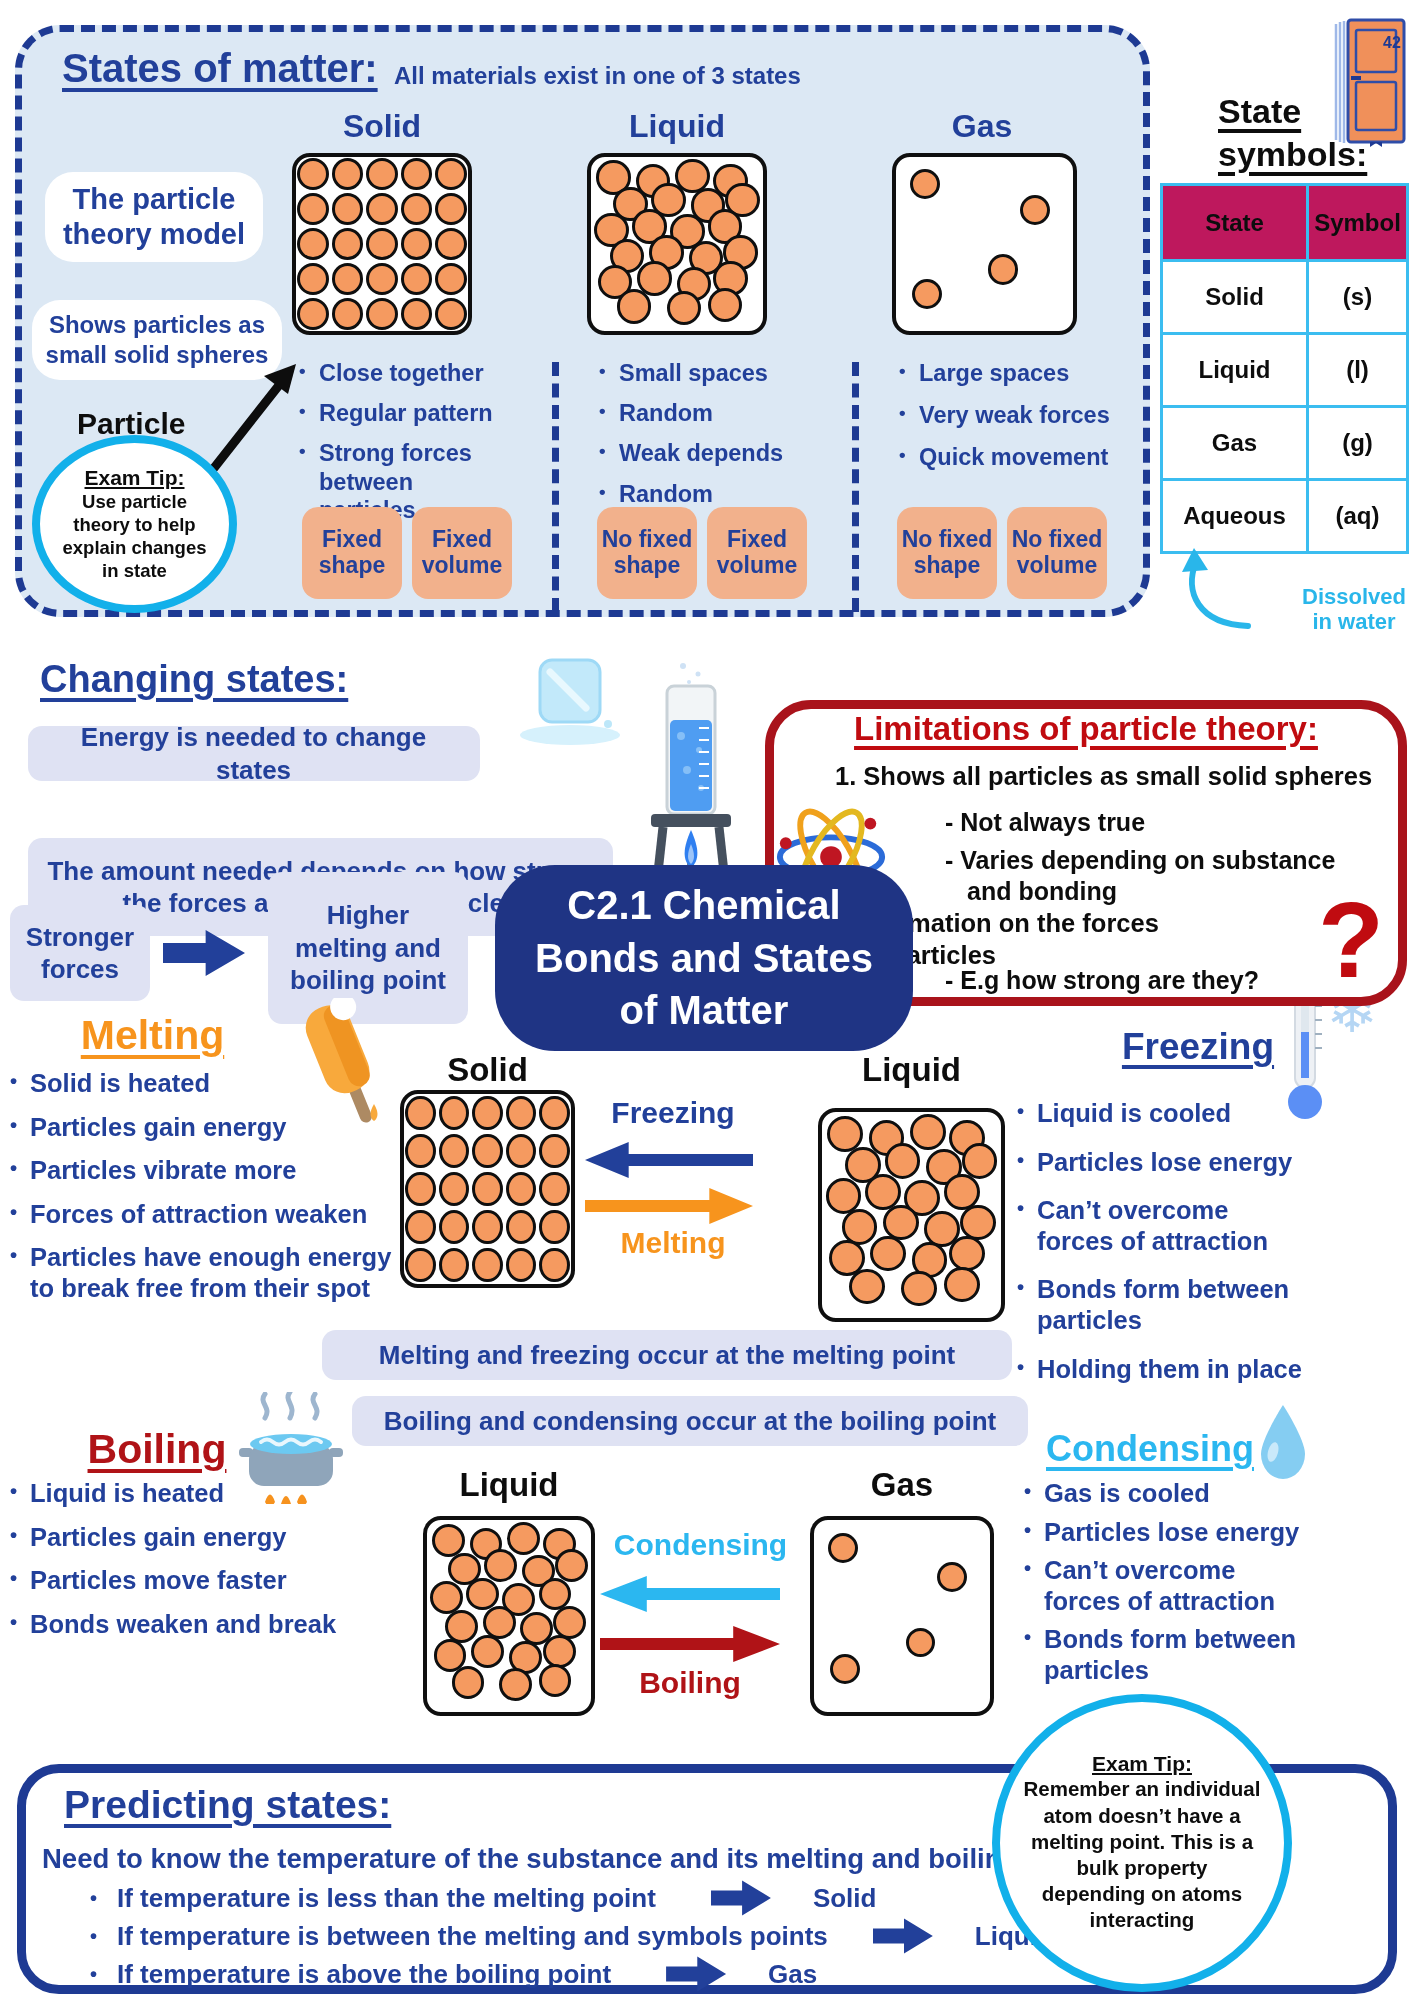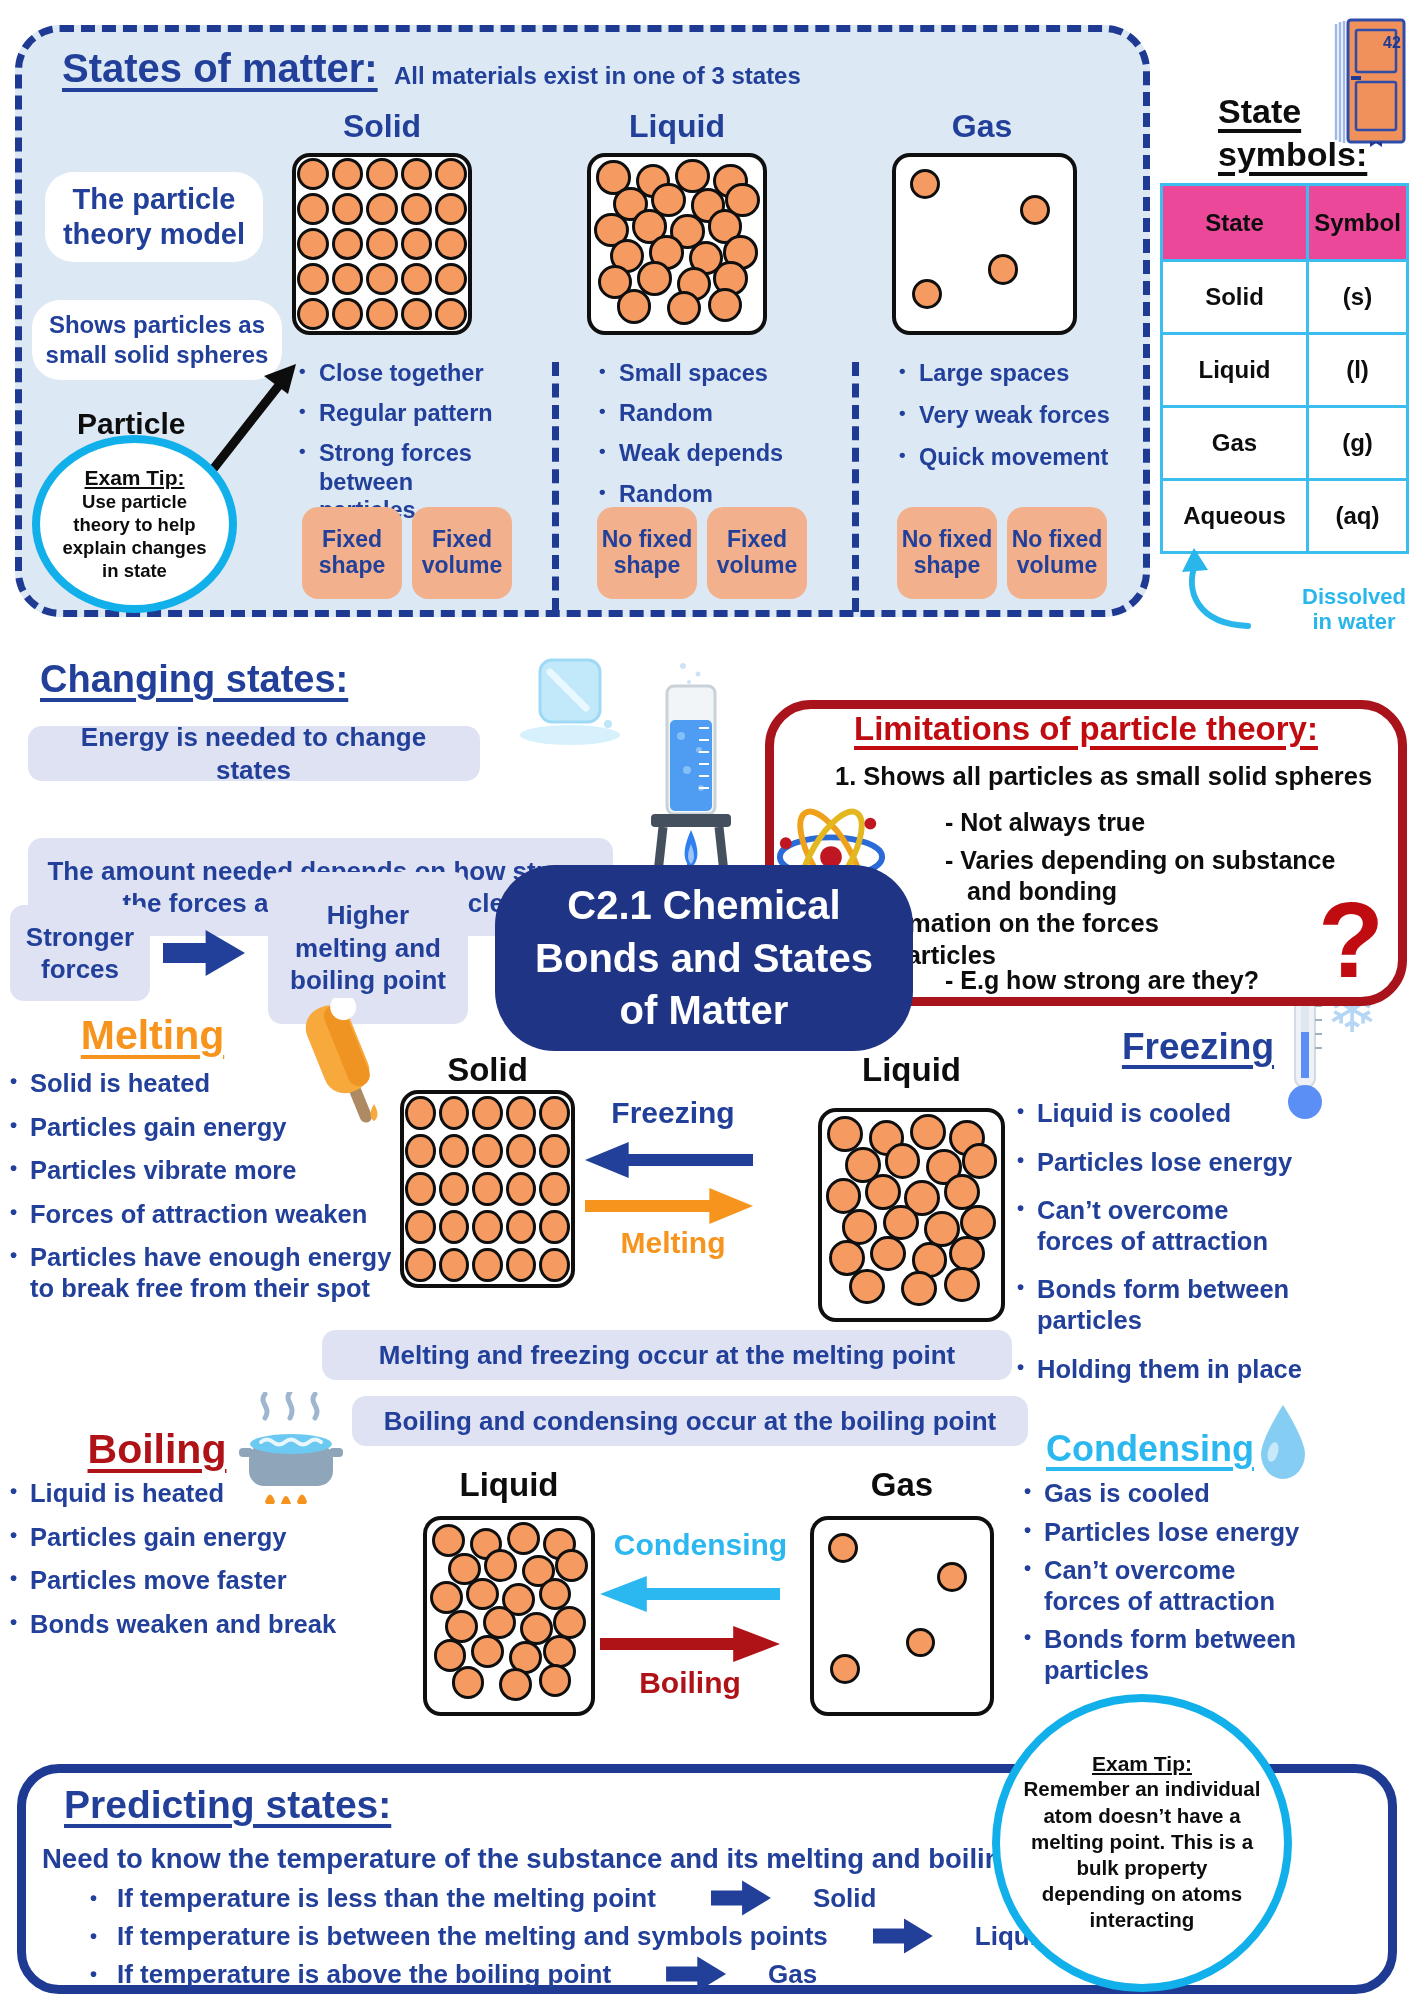--- a/index.html
+++ b/index.html
@@ -44,21 +44,21 @@
   .vdiv{position:absolute;border-left:7px dashed var(--navy-border);}
   .badge{position:absolute;width:100px;height:92px;background:var(--peach);border-radius:16px;
          color:var(--navy);font-size:23px;line-height:1.12;display:flex;align-items:center;
          justify-content:center;text-align:center;padding:4px;}
 
   
   .ss-heading{left:1218px;top:42px;width:178px;font-size:34px;color:#0d0d0d;line-height:1.25;margin-top:48px;}
   .symtable{position:absolute;left:1160px;top:183px;border-collapse:collapse;background:#fff;}
   .symtable th,.symtable td{border:3px solid #3bbdf0;font-size:24px;color:#0d0d0d;
          text-align:center;font-weight:700;}
-  .symtable th{background:#ec4899;height:76px;}
+  .symtable th{background:#be185d;height:76px;}
   .symtable td{height:73px;}
   .symtable .c1{width:146px;} .symtable .c2{width:100px;}
   .dissolved{left:1298px;top:556px;width:112px;text-align:center;color:var(--cyan);
              font-size:22px;line-height:1.15;margin-top:28px;}
 
   
   .pill{position:absolute;background:var(--pill);border-radius:14px;color:var(--navy);
         display:flex;align-items:center;justify-content:center;text-align:center;
         font-size:26px;line-height:1.25;padding:4px 14px;}
 

